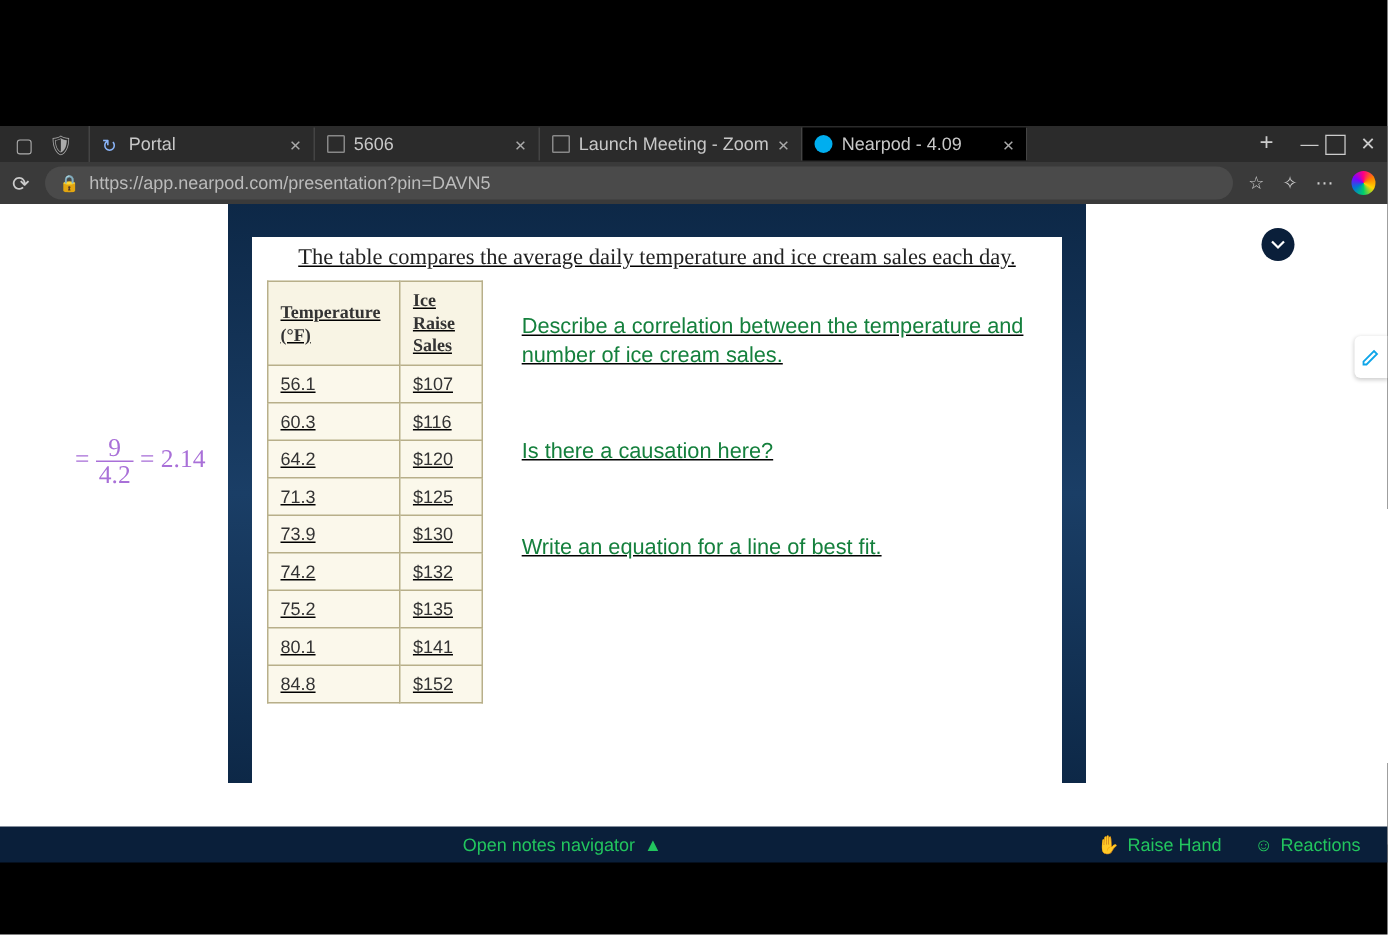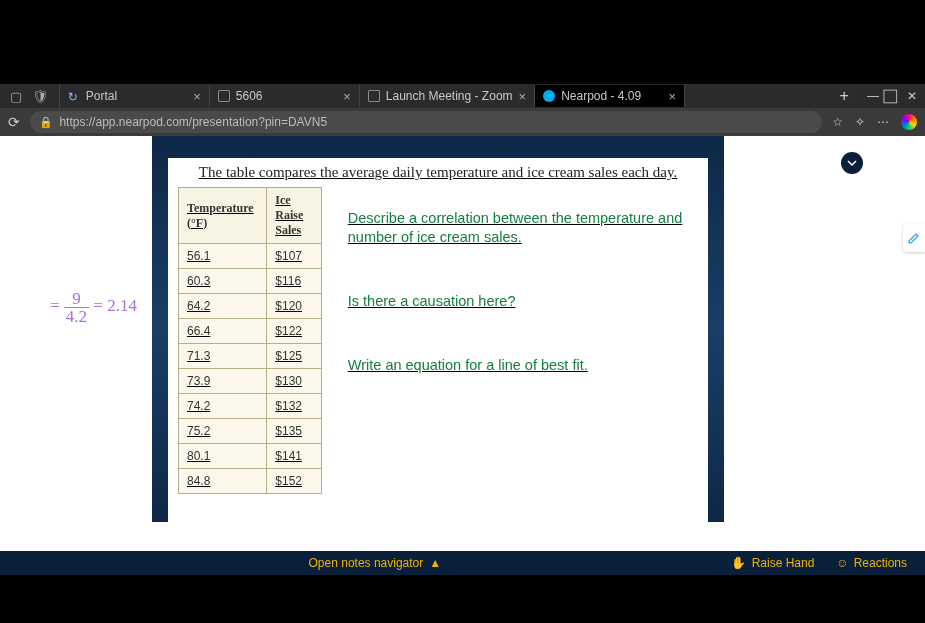--- a/index.html
+++ b/index.html
@@ -169,21 +169,21 @@
     .frac .num { border-bottom: 1.5px solid #a970d8; padding: 0 2px; }
     .frac .den { padding: 0 2px; }
     .bottombar {
       position: absolute;
       left: 0; right: 0; bottom: 48px;
       height: 24px;
       background: #0a1f3a;
       display: flex;
       align-items: center;
       justify-content: space-between;
-      color: #eab308;
+      color: #22c55e;
       font-size: 12px;
       padding: 0 18px;
     }
     .bottombar .center { display: flex; gap: 6px; align-items: center; cursor: pointer; }
     .bottombar .right { display: flex; gap: 22px; }
     .bottombar .right div { display: flex; gap: 5px; align-items: center; cursor: pointer; }
   </style>
 </head>
 <body>
 
@@ -274,24 +274,20 @@
               <td>56.1</td>
               <td>$107</td>
             </tr>
             <tr>
               <td>60.3</td>
               <td>$116</td>
             </tr>
             <tr>
               <td>64.2</td>
               <td>$120</td>
-            </tr>
-            <tr>
-              <td>66.4</td>
-              <td>$122</td>
             </tr>
             <tr>
               <td>71.3</td>
               <td>$125</td>
             </tr>
             <tr>
               <td>73.9</td>
               <td>$130</td>
             </tr>
             <tr>

